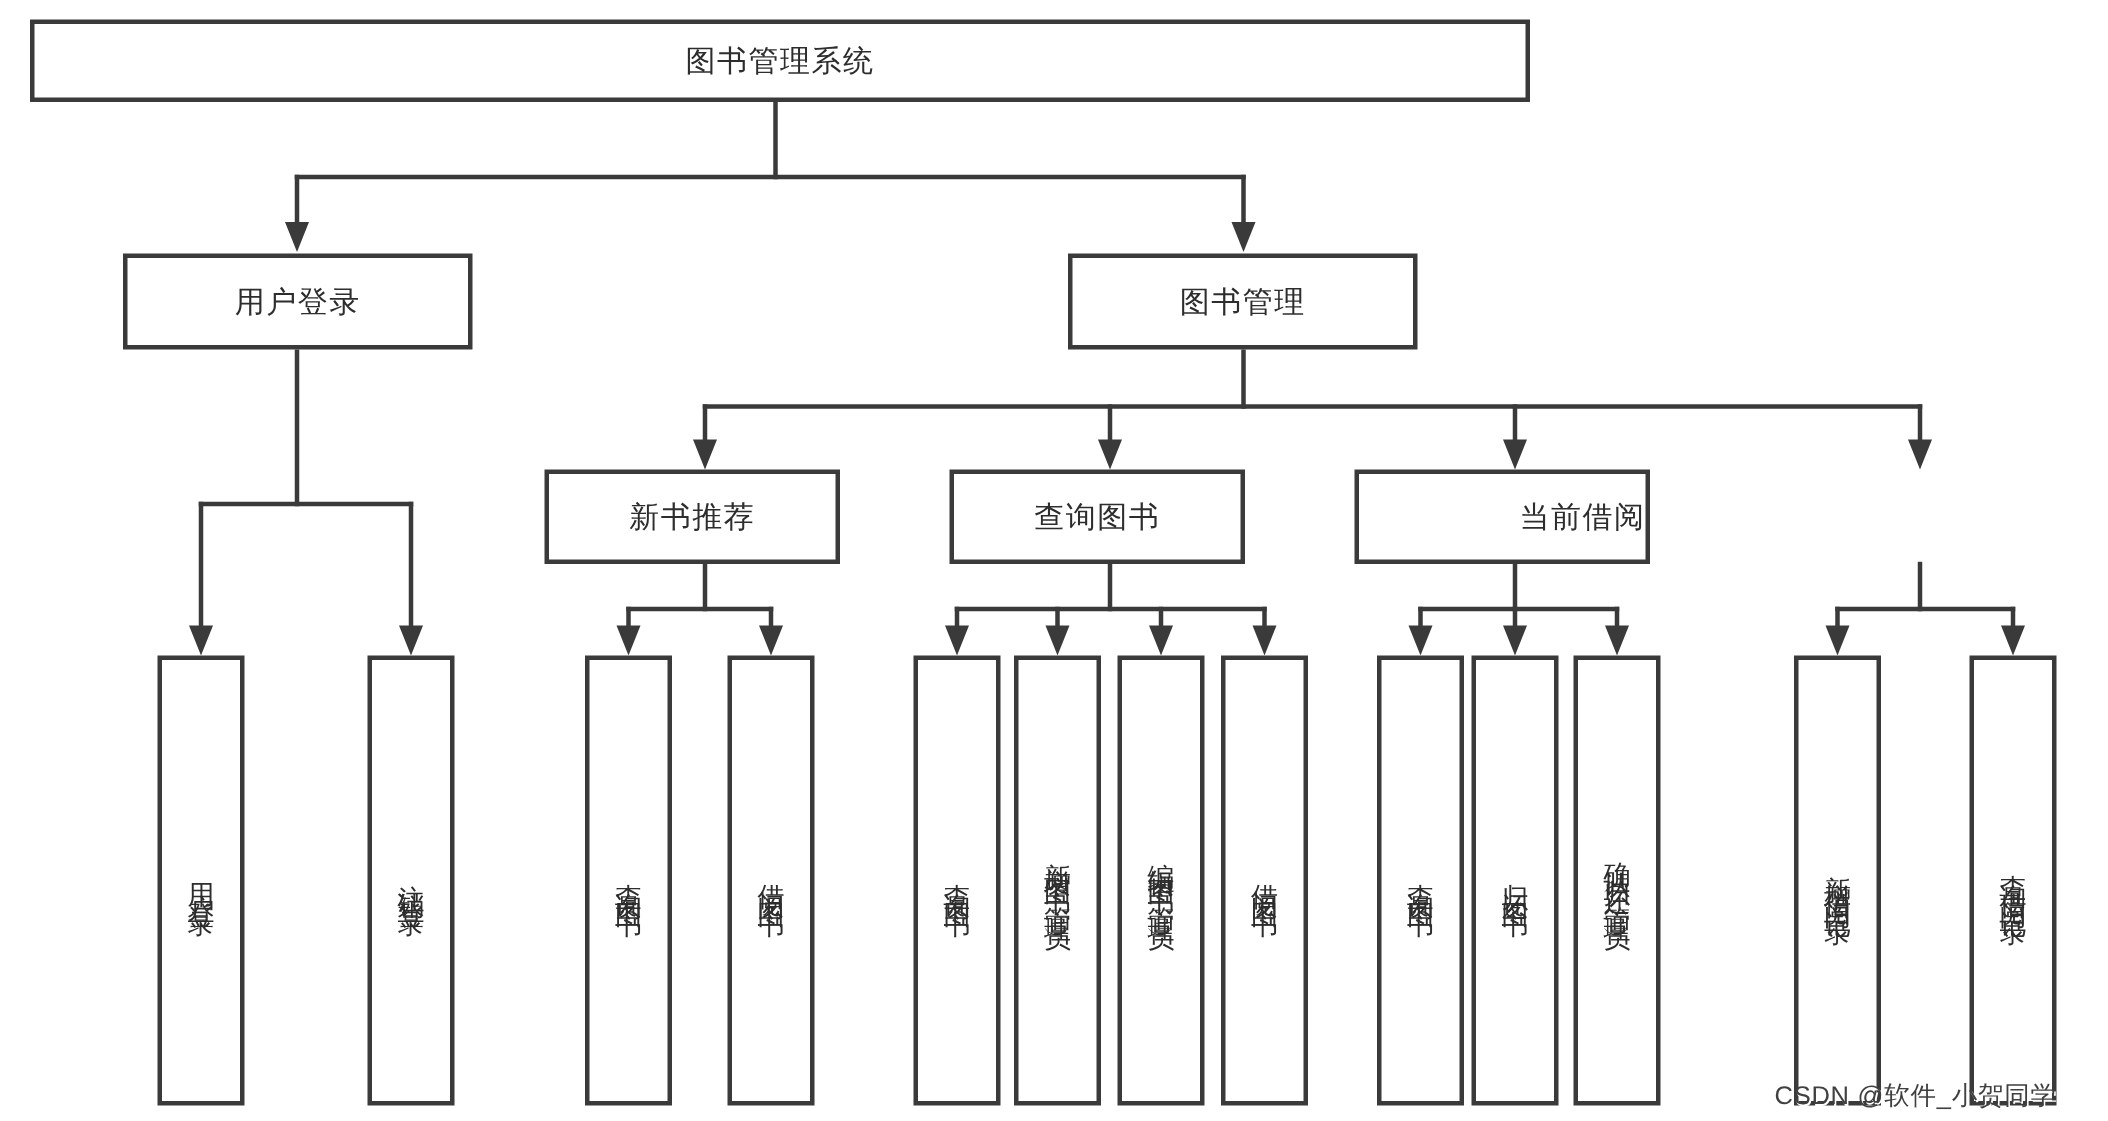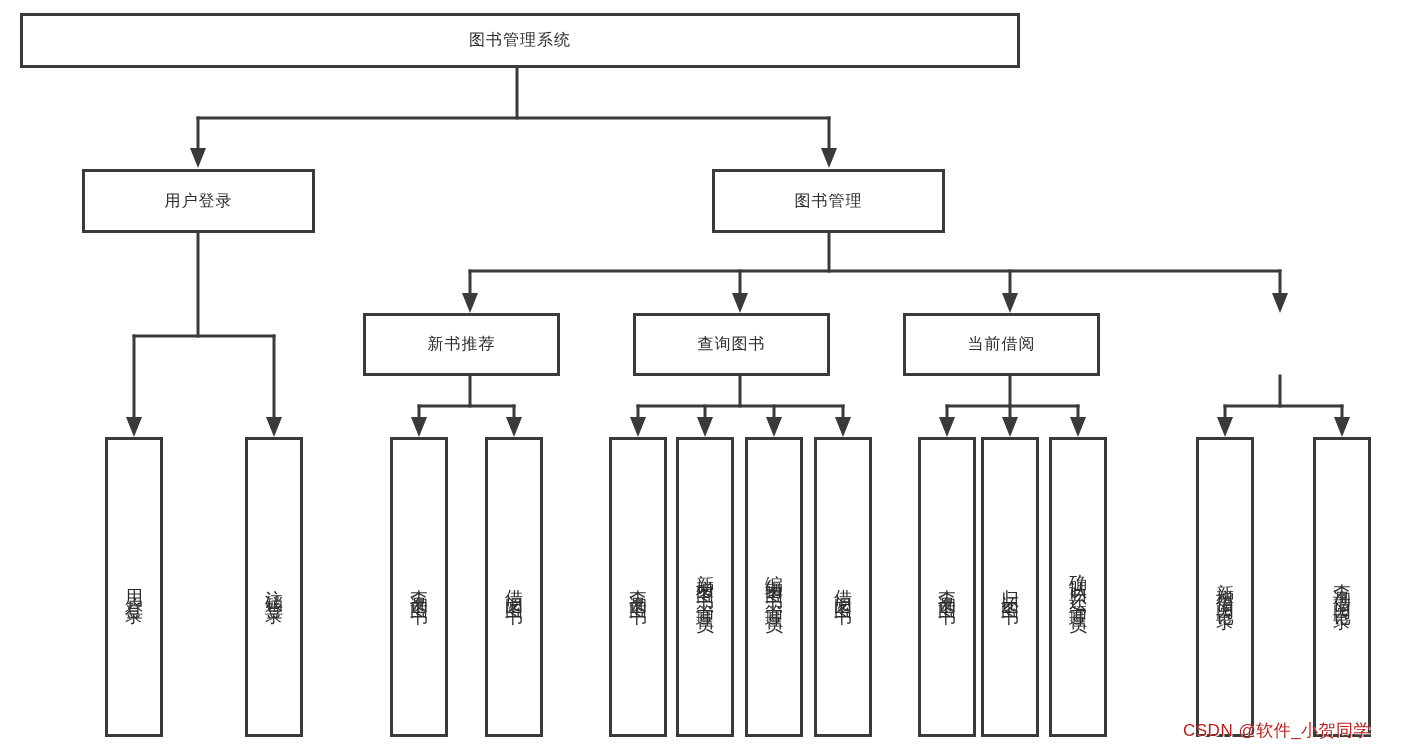--- a/index.html
+++ b/index.html
@@ -16,40 +16,40 @@
   }
   .node{
     position:absolute;
     box-sizing:border-box;
     border:3px solid #3a3a3a;
     background:#ffffff;
     display:flex;align-items:center;justify-content:center;
     color:#2d2d2d;
     z-index:2;
   }
-  .node.h{font-size:16px;letter-spacing:1px;}
+  .node.h{font-size:20px;letter-spacing:1px;}
   .node.root{left:20px;top:13px;width:1000px;height:55px;}
   .node.l2{width:233px;height:64px;top:169px;}
   .node.l3{width:197px;height:63px;top:313px;}
   .node.leaf{
     width:58px;height:300px;top:437px;
     font-size:18px;
   }
   .vtext{
     writing-mode:vertical-rl;
     text-orientation:mixed;
     letter-spacing:6px;
     line-height:1;
     white-space:nowrap;
   }
   .watermark{
     position:absolute;
     left:1183px;top:719px;
     font-size:17px;
-    color:#b91c1c;
+    color:#404040;
     z-index:3;
     white-space:nowrap;
     text-shadow:1px 1px 0 #ffffff;
     letter-spacing:0.5px;
   }
 </style>
 </head>
 <body>
 
 <div class="canvas">
@@ -119,21 +119,21 @@
   <div class="node h l2" style="left:712px;">
     <span>图书管理</span>
   </div>
 
   <div class="node h l3" style="left:363px;">
     <span>新书推荐</span>
   </div>
   <div class="node h l3" style="left:633px;">
     <span>查询图书</span>
   </div>
-  <div class="node h l3" style="left:903px;">
+  <div class="node h l3" style="left:903px;justify-content:flex-end;">
     <span>当前借阅</span>
   </div>
 
   <div class="node leaf" style="left:105px;">
     <span class="vtext">用户登录</span>
   </div>
   <div class="node leaf" style="left:245px;">
     <span class="vtext">注销登录</span>
   </div>
   <div class="node leaf" style="left:390px;">

